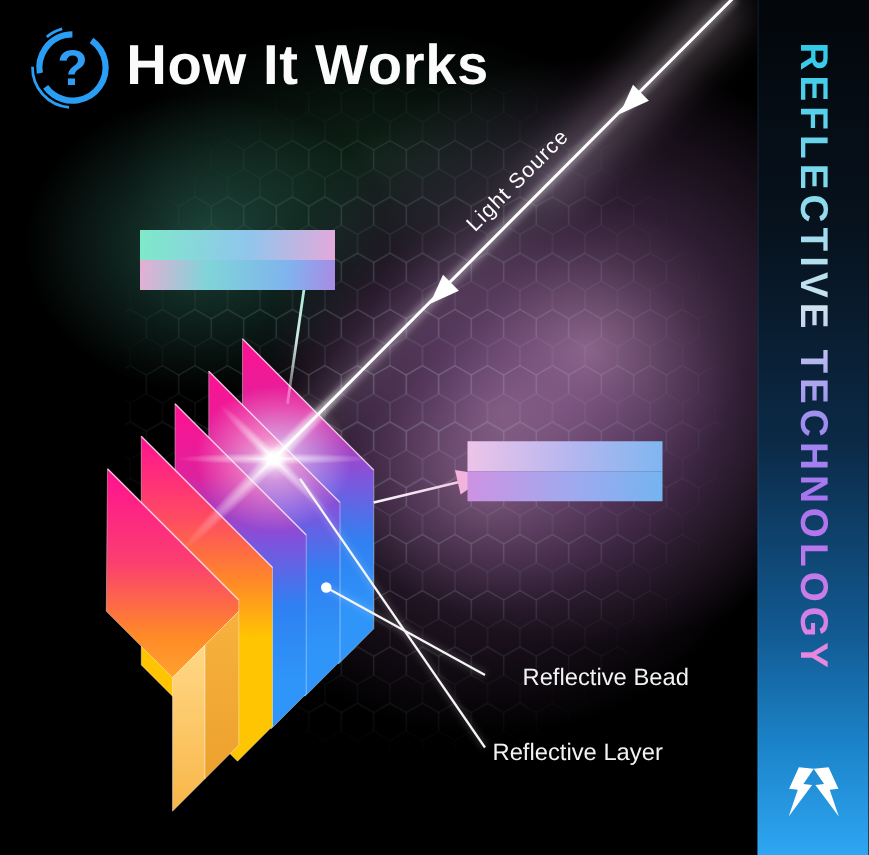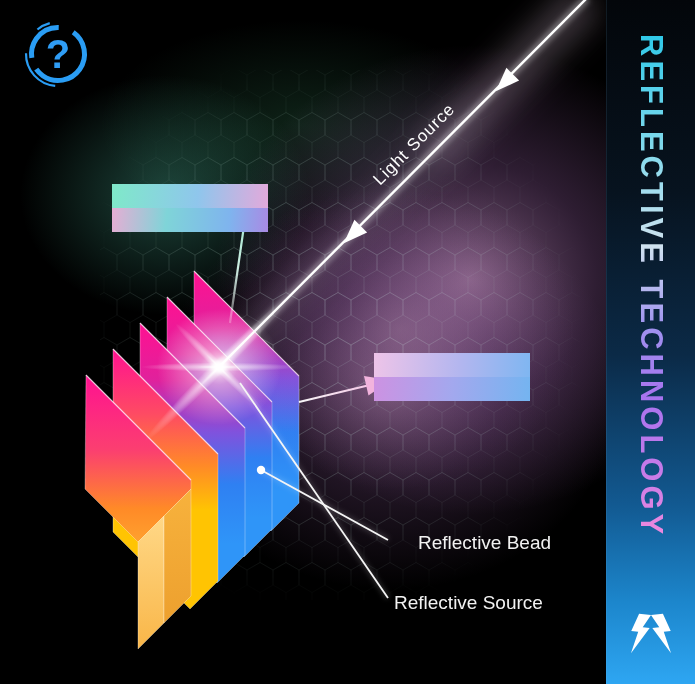--- a/index.html
+++ b/index.html
@@ -192,20 +192,21 @@
       <line x1="240" y1="383" x2="388" y2="598" stroke="#f5f5f5" stroke-width="1.8"></line>
     </g>
   </svg>
 
   <svg class="hdr-icon" width="72" height="76" viewBox="0 0 72 76">
     <circle cx="36" cy="39" r="26.5" fill="none" stroke="#2a9df4" stroke-width="5" stroke-dasharray="92 12 46 17" transform="rotate(-55 36 39)"></circle>
     <circle cx="36" cy="39" r="32" fill="none" stroke="#2a9df4" stroke-width="2.2" stroke-dasharray="48 153" transform="rotate(95 36 39)"></circle>
     <circle cx="36" cy="39" r="32" fill="none" stroke="#2a9df4" stroke-width="2.2" stroke-dasharray="14 187" transform="rotate(230 36 39)"></circle>
     <text x="36" y="53" text-anchor="middle" font-size="40" font-weight="bold" font-family="Liberation Sans, sans-serif" fill="#2f9df5">?</text>
   </svg>
+  <div class="hdr-title">How It Works</div>
 
   <div class="banner">
     <span class="banner-text">REFLECTIVE TECHNOLOGY</span>
   </div>
   <svg class="banner-logo" width="52" height="44" viewBox="0 0 52 44">
     <g fill="#ffffff">
       <path d="M12,2 L24,2 L17,15 L24,15 L8,42 L13,20 L6,20 Z" transform="rotate(6 15 22)"></path>
       <path d="M12,2 L24,2 L17,15 L24,15 L8,42 L13,20 L6,20 Z" transform="translate(52,0) scale(-1,1) rotate(6 15 22)"></path>
     </g>
   </svg>
@@ -215,15 +216,15 @@
     <span class="grad l2">Reflection</span>
   </div>
 
   <div class="lbl lbl-center holo-right">
     <span class="grad l1">Holographic</span>
     <span class="grad l2">Reflection</span>
   </div>
 
   <div class="lbl lbl-white bead-lbl">Reflective Bead</div>
 
-  <div class="lbl lbl-white layer-lbl">Reflective Source</div>
+  <div class="lbl lbl-white layer-lbl">Reflective Layer</div>
 
 </div>
 
 </body></html>

